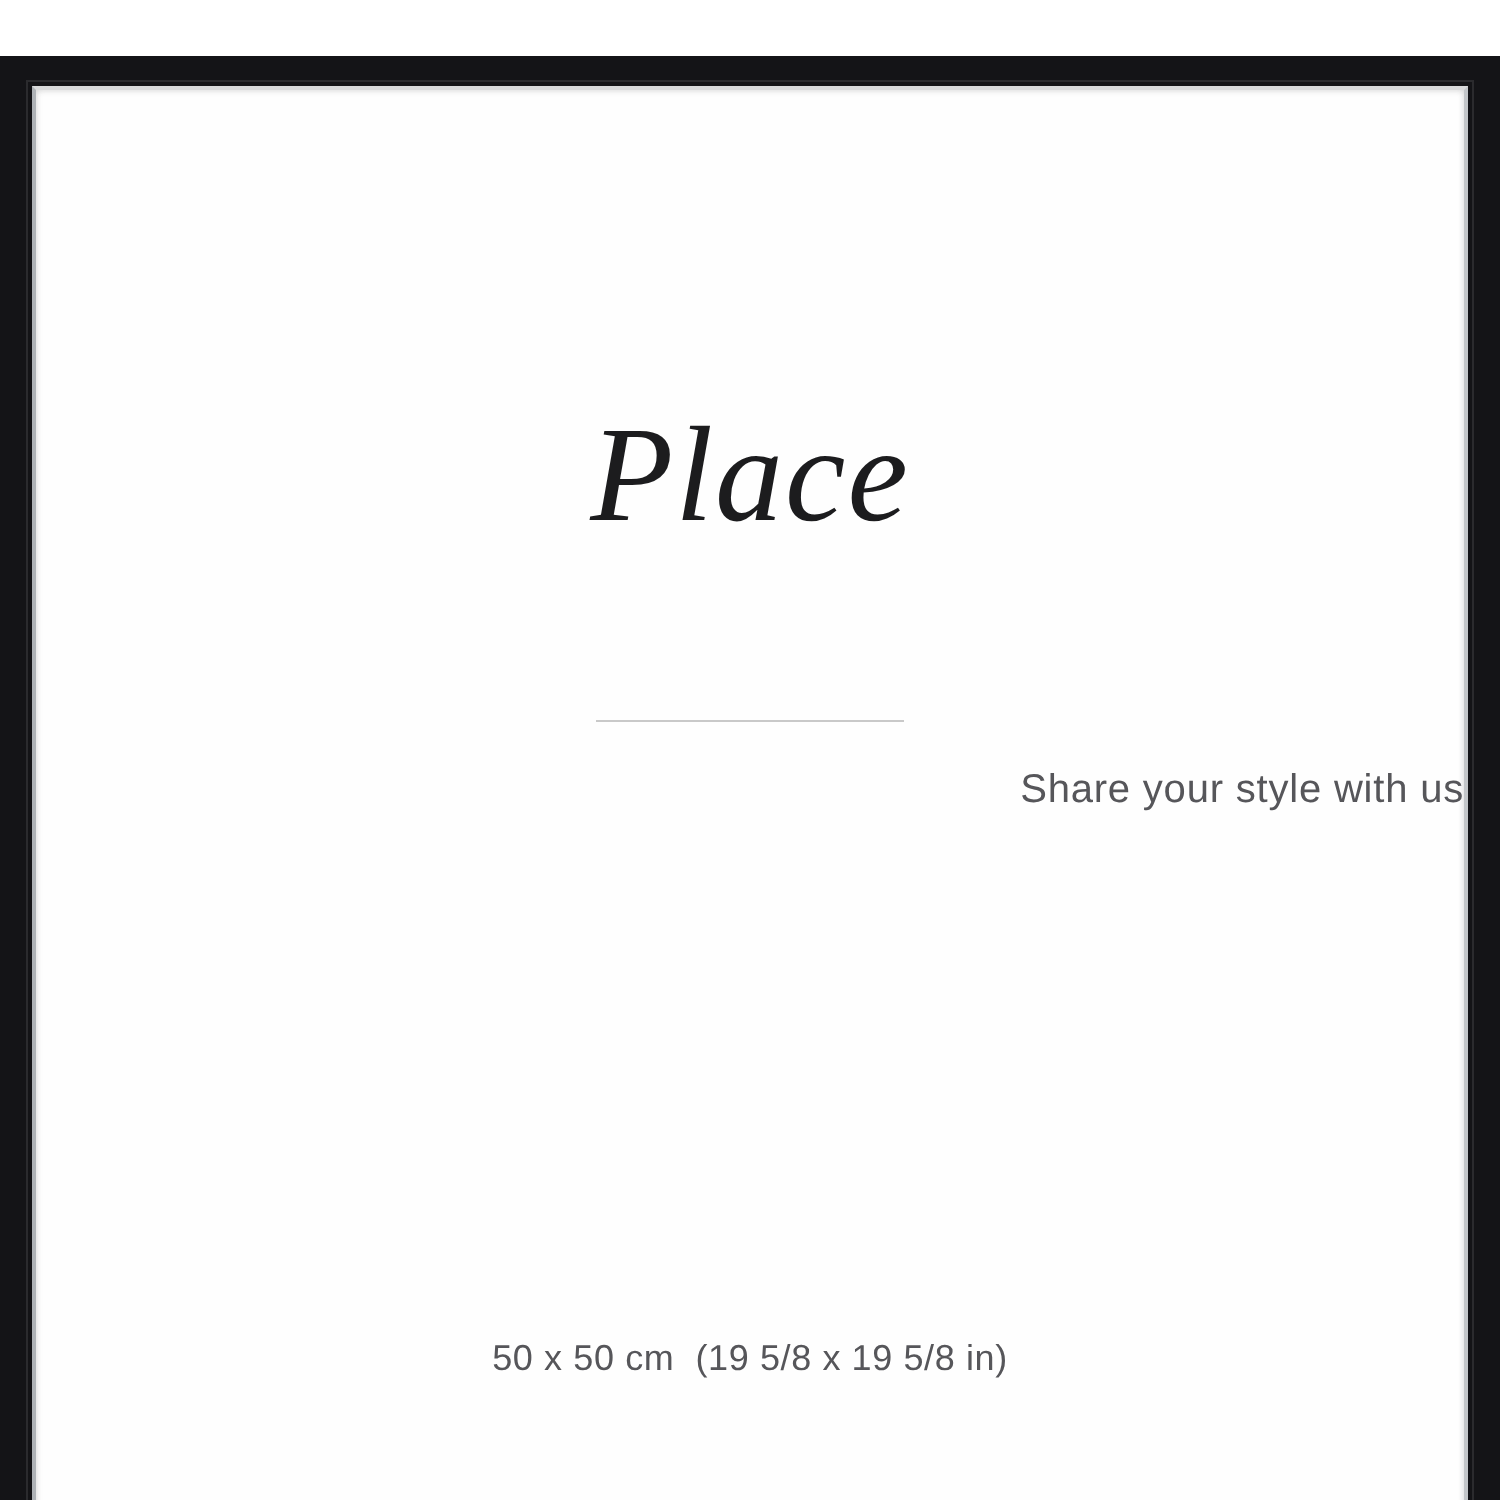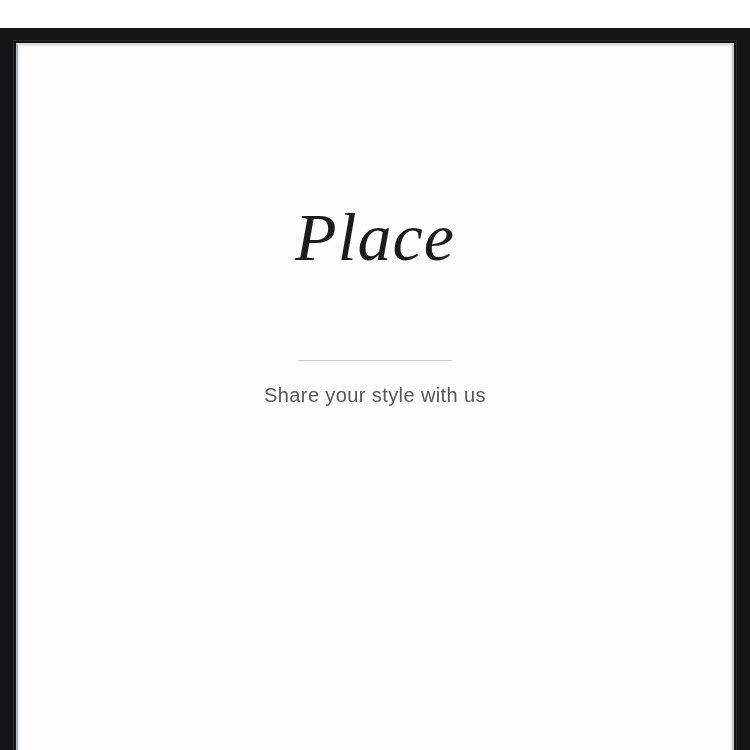--- a/index.html
+++ b/index.html
@@ -80,21 +80,21 @@
     height: 1px;
     background: var(--divider, #c9c9c9);
   }
 
   .subtitle {
     position: absolute;
     top: 338px;
     left: 0;
     width: 100%;
     margin: 0;
-    text-align: center;
+    text-align: right;
     font-size: 20px;
     line-height: 24px;
     letter-spacing: 0.4px;
     color: var(--muted-text, #56565a);
   }
 
   .size-label {
     position: absolute;
     top: 623px;
     left: 0;
@@ -114,16 +114,17 @@
 <div class="photo">
   <div class="frame">
     <div class="insert">
 
       <h1 class="heading"><span>Place</span><br></h1>
 
       <div class="divider"></div>
 
       <p class="subtitle">Share your style with us</p>
 
+      <p class="size-label">50 x 50 cm  (19 5/8 x 19 5/8 in)</p>
 
     </div>
   </div>
 </div>
 
 </body></html>

